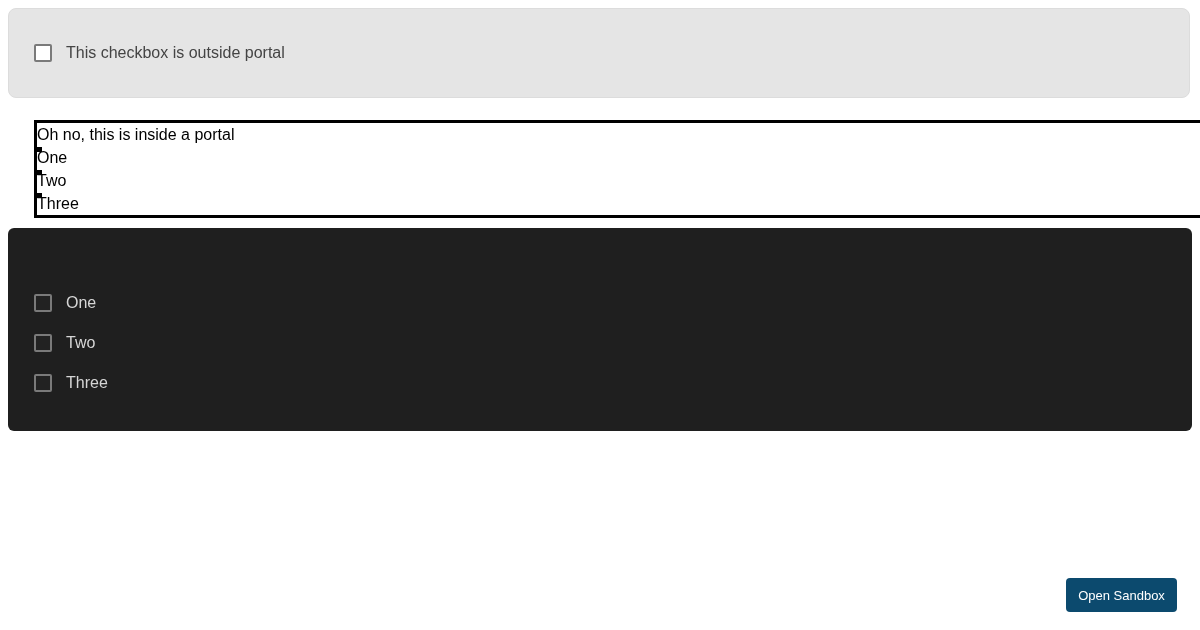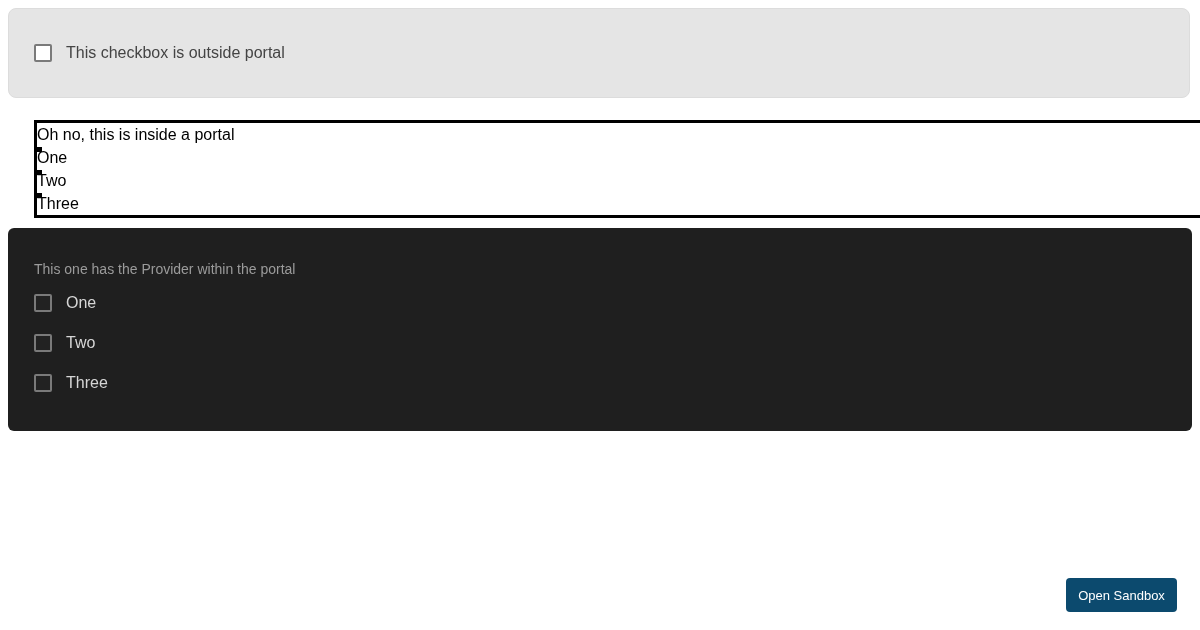--- a/index.html
+++ b/index.html
@@ -62,21 +62,20 @@
     <span class="mark"></span>
     <span>Two</span>
   </div>
   <div class="portal-text portal-item">
     <span class="mark"></span>
     <span>Three</span>
   </div>
 </div>
 
 <div class="card-dark">
-  <div class="dark-title">This one has the Provider within the portal</div>
   <div class="cb-row" style="left:26px; top:66px;">
     <div class="cb-dark"></div>
     <span class="cb-dark-label">One</span>
   </div>
   <div class="cb-row" style="left:26px; top:106px;">
     <div class="cb-dark"></div>
     <span class="cb-dark-label">Two</span>
   </div>
   <div class="cb-row" style="left:26px; top:146px;">
     <div class="cb-dark"></div>

